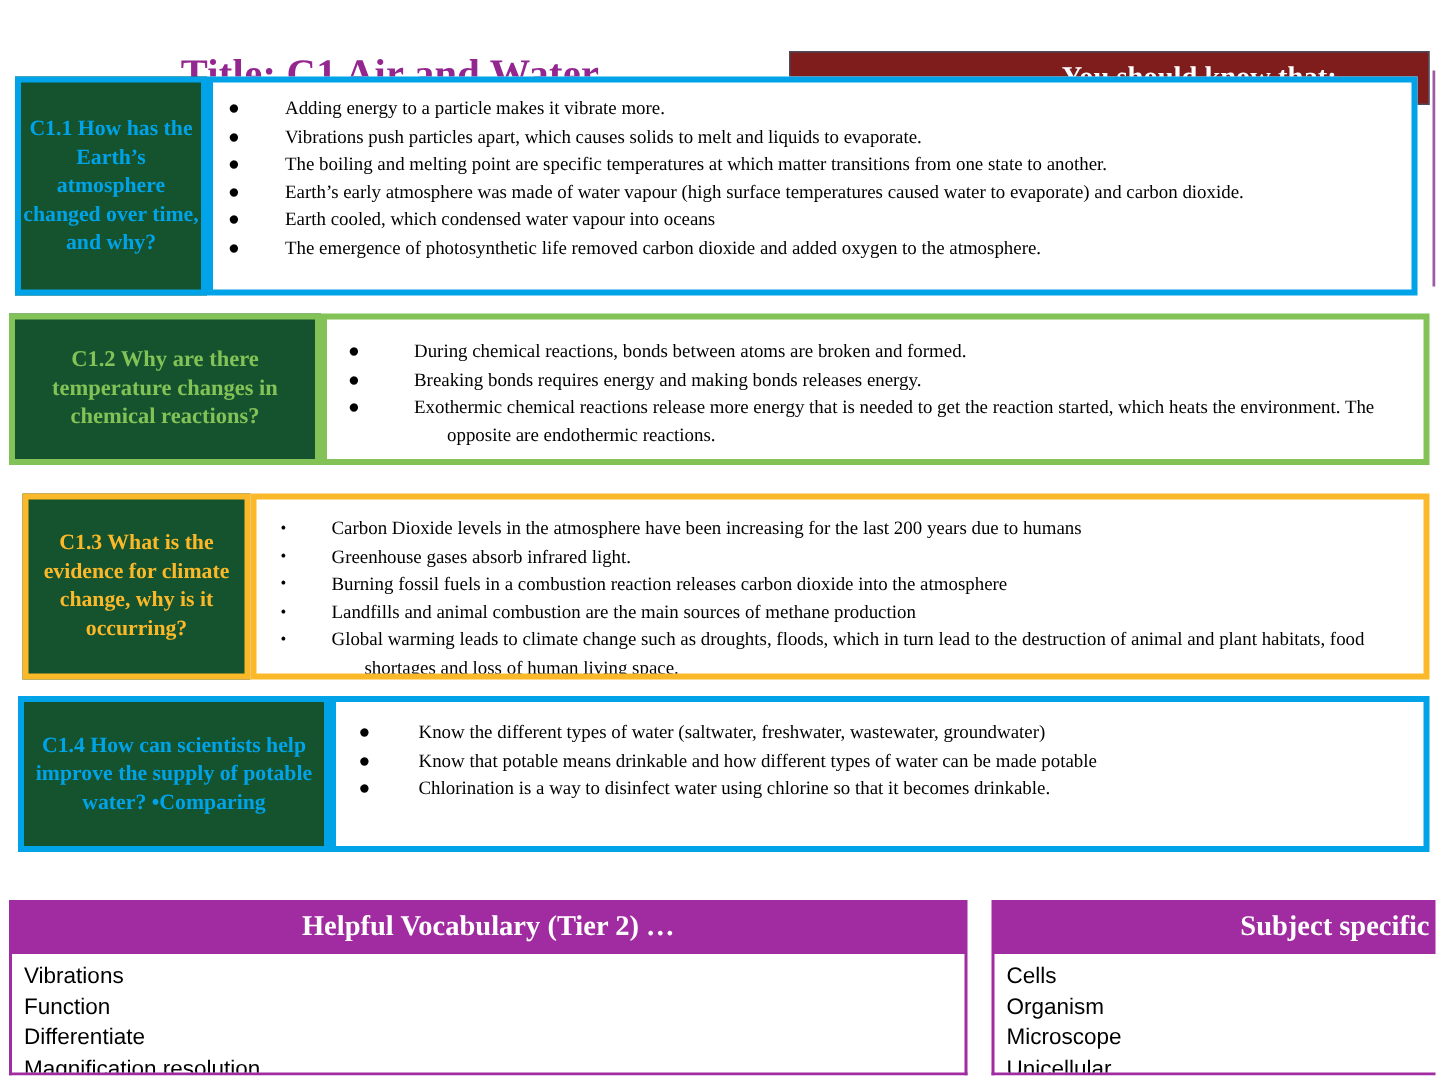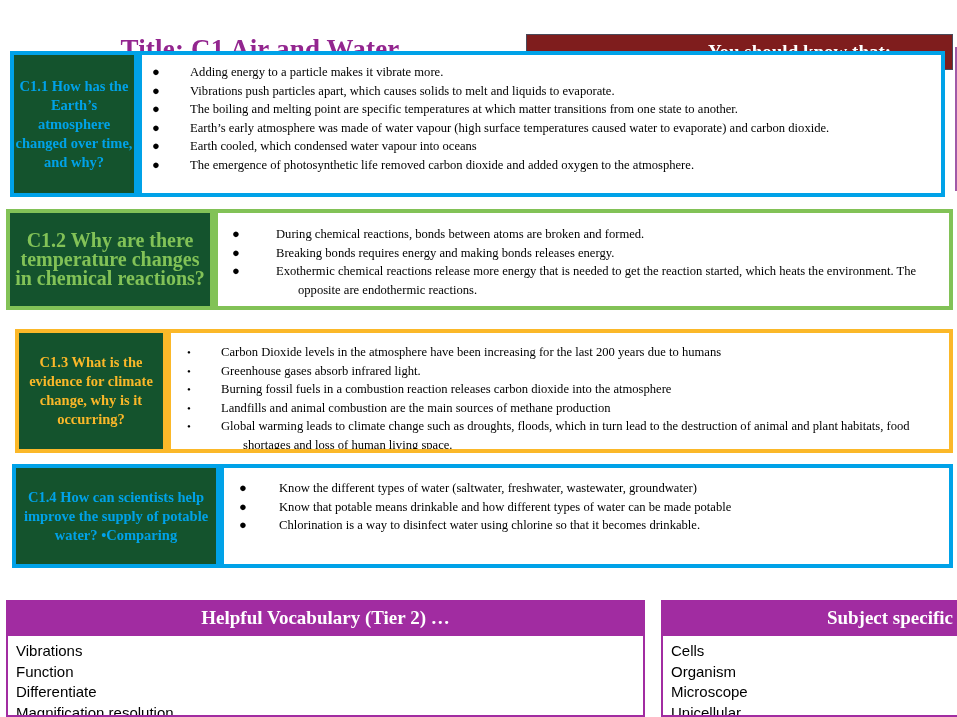--- a/index.html
+++ b/index.html
@@ -129,21 +129,21 @@
   .orange-t { color: #fbb829; }
 
   
   #sec1-head { left: 10px;  top: 51px;  width: 128px; height: 146px; font-size: 14.5px; }
   #sec1-body { left: 138px; top: 51px;  width: 807px; height: 146px; }
   #sec1-body ul { padding: 8px 0 0 0; }
   #sec1-body li { padding-left: 48px; }
   #sec1-body li .bul { left: 10px; }
 
   
-  #sec2-head { left: 6px;   top: 209px; width: 208px; height: 101px; font-size: 20px; }
+  #sec2-head { left: 6px;   top: 209px; width: 208px; height: 101px; font-size: 15px; }
   #sec2-body { left: 214px; top: 209px; width: 739px; height: 101px; }
   #sec2-body ul { padding: 12px 0 0 0; }
   #sec2-body li { padding-left: 58px; }
   #sec2-body li .bul { left: 14px; }
 
   
   #sec3-head { left: 15px;  top: 329px; width: 152px; height: 124px; font-size: 14.5px; }
   #sec3-body { left: 167px; top: 329px; width: 786px; height: 124px; }
   #sec3-body ul { padding: 10px 0 0 0; }
   #sec3-body li { padding-left: 50px; }

